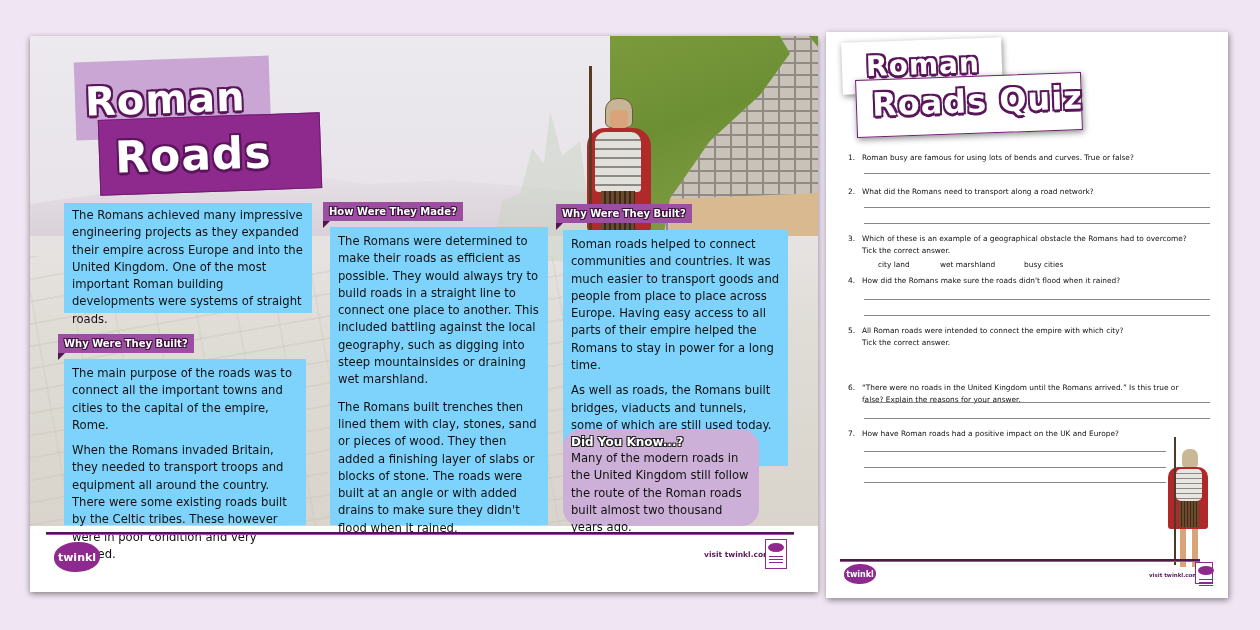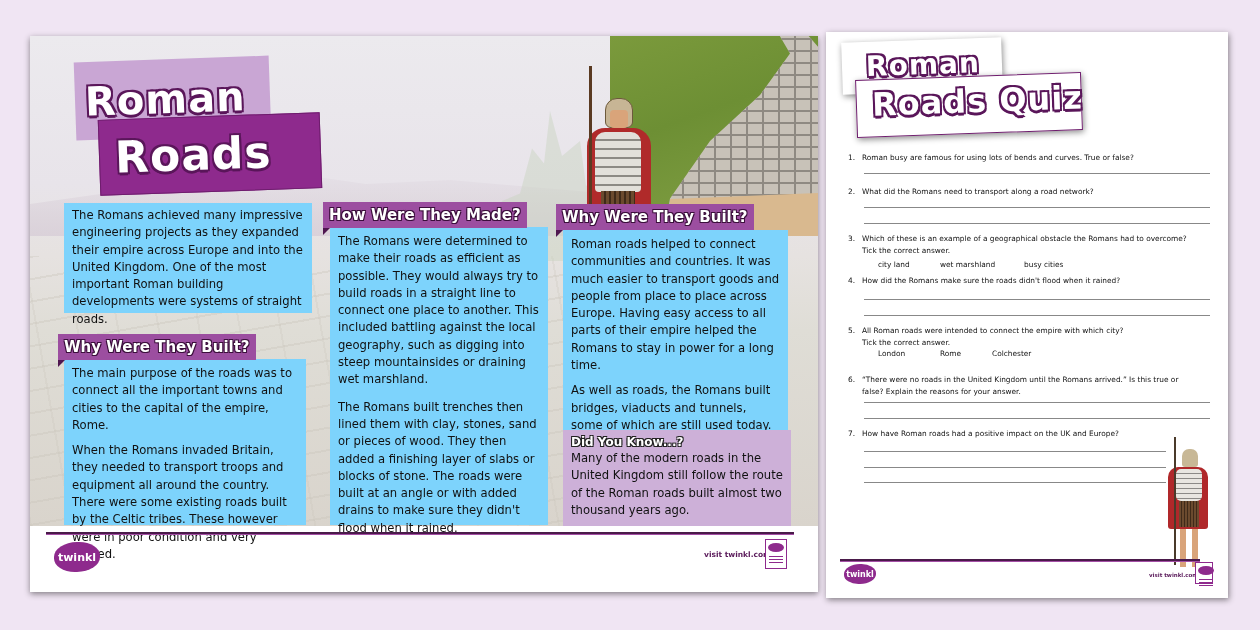--- a/index.html
+++ b/index.html
@@ -96,21 +96,21 @@
   
   .box {
     position: absolute; background: #7dd3fc; color: #111;
     font-family: "DejaVu Sans", sans-serif; font-size: 11.6px; line-height: 17.3px;
     padding: 4px 8px 6px 8px;
   }
   .box p + p { margin-top: 8px; }
   .box.lilac { background: #cdb0d8; }
   .sec-head {
     position: absolute; background: #9c4ea0; color: #fff;
-    font-family: "DejaVu Sans", sans-serif; font-weight: bold; font-size: 15px;
+    font-family: "DejaVu Sans", sans-serif; font-weight: bold; font-size: 10px;
     padding: 4px 6px; white-space: nowrap;
     text-shadow: -1px -1px 0 #3b0f3b, 1px -1px 0 #3b0f3b, -1px 1px 0 #3b0f3b, 1px 1px 0 #3b0f3b;
   }
   .sec-head::after {
     content: ""; position: absolute; left: 0; bottom: -7px;
     border-left: 7px solid #4f1650; border-bottom: 7px solid transparent;
   }
   .dyk-head {
     font-weight: bold; font-size: 12px; color: #fff;
     text-shadow: -1px -1px 0 #222, 1px -1px 0 #222, -1px 1px 0 #222, 1px 1px 0 #222;
@@ -199,21 +199,21 @@
     <p style="margin-top:10px;">The Romans built trenches then lined them with clay, stones, sand or pieces of wood. They then added a finishing layer of slabs or blocks of stone. The roads were built at an angle or with added drains to make sure they didn't flood when it rained.</p>
   </div>
   <div class="sec-head" style="left:293px; top:166px;">How Were They Made?</div>
 
   <div class="box" style="left:533px; top:194px; width:225px; height:236px; padding-top:6px;">
     <p>Roman roads helped to connect communities and countries. It was much easier to transport goods and people from place to place across Europe. Having easy access to all parts of their empire helped the Romans to stay in power for a long time.</p>
     <p>As well as roads, the Romans built bridges, viaducts and tunnels, some of which are still used today.</p>
   </div>
   <div class="sec-head" style="left:526px; top:168px;">Why Were They Built?</div>
 
-  <div class="box lilac" style="left:533px; top:394px; width:228px; height:96px;">
+  <div class="box lilac" style="left:533px; top:394px; width:196px; height:96px;border-radius:17px;">
     <span class="dyk-head">Did You Know...?</span>
     <p>Many of the modern roads in the United Kingdom still follow the route of the Roman roads built almost two thousand years ago.</p>
   </div>
 
   <div class="footer-line" style="left:16px; top:496px; width:748px;"></div>
   <div class="logo" style="left:24px; top:506px;">twinkl</div>
   <div class="visit" style="left:674px; top:514px;">visit twinkl.com</div>
   <div class="badge" style="left:735px; top:503px;"></div>
 </div>
 
@@ -246,28 +246,23 @@
 
   <div class="q" style="top:243px;">
     <span class="num">4.</span><span>How did the Romans make sure the roads didn't flood when it rained?</span>
   </div>
   <div class="ans" style="top:267px; width:346px;"></div>
   <div class="ans" style="top:283px; width:346px;"></div>
 
   <div class="q" style="top:293px;">
     <span class="num">5.</span><span>All Roman roads were intended to connect the empire with which city?</span>
     <span class="sub">Tick the correct answer.</span>
-    <div class="opts" style="padding-left:30px; margin-top:0;">
-      <span style="width:62px;">London</span>
-      <span style="width:52px;">Rome</span>
-      <span>Colchester</span>
-    </div>
-  </div>
-
-  <div class="q" style="top:342px;">
+  </div>
+
+  <div class="q" style="top:350px;">
     <span class="num">6.</span><span>“There were no roads in the United Kingdom until the Romans arrived.” Is this true or</span>
     <span class="sub">false? Explain the reasons for your answer.</span>
   </div>
   <div class="ans" style="top:370px; width:346px;"></div>
   <div class="ans" style="top:386px; width:346px;"></div>
 
   <div class="q" style="top:396px;">
     <span class="num">7.</span><span>How have Roman roads had a positive impact on the UK and Europe?</span>
   </div>
   <div class="ans" style="top:419px; width:302px;"></div>

